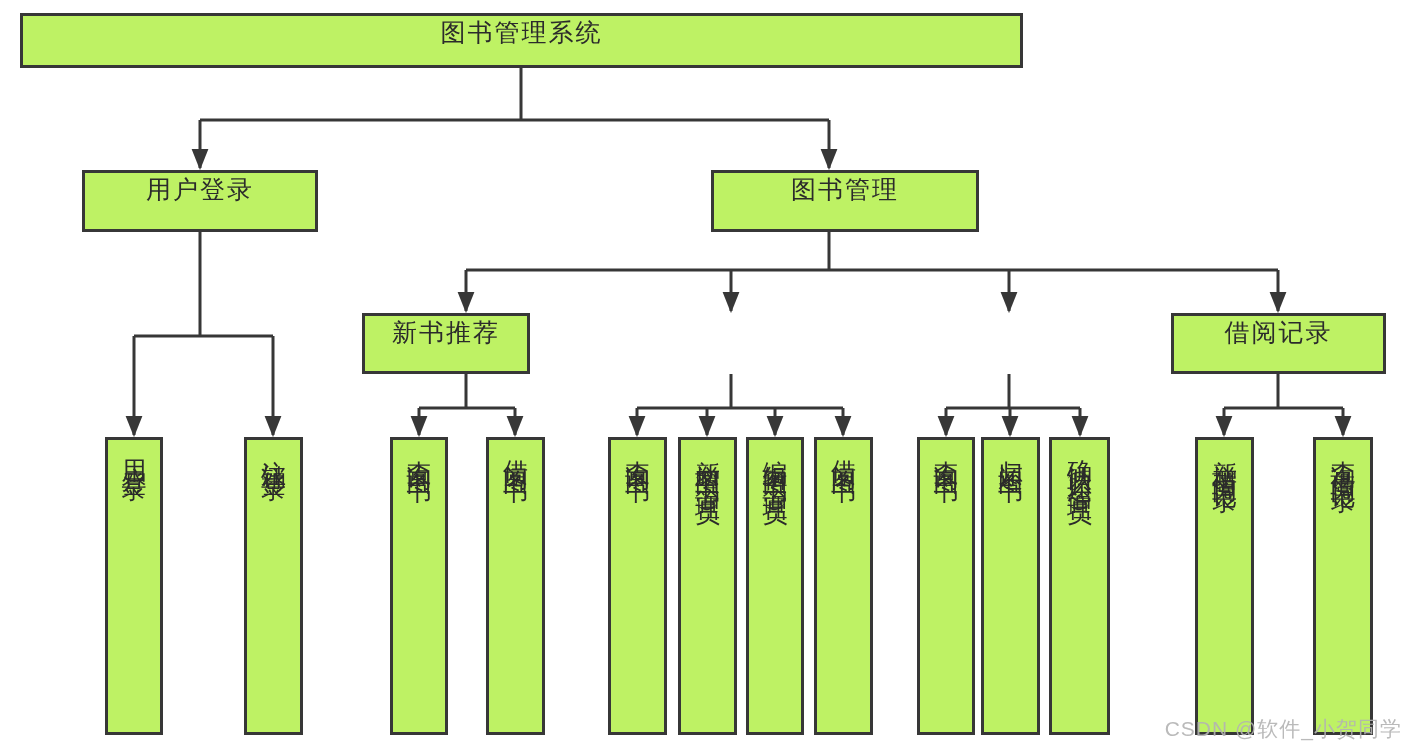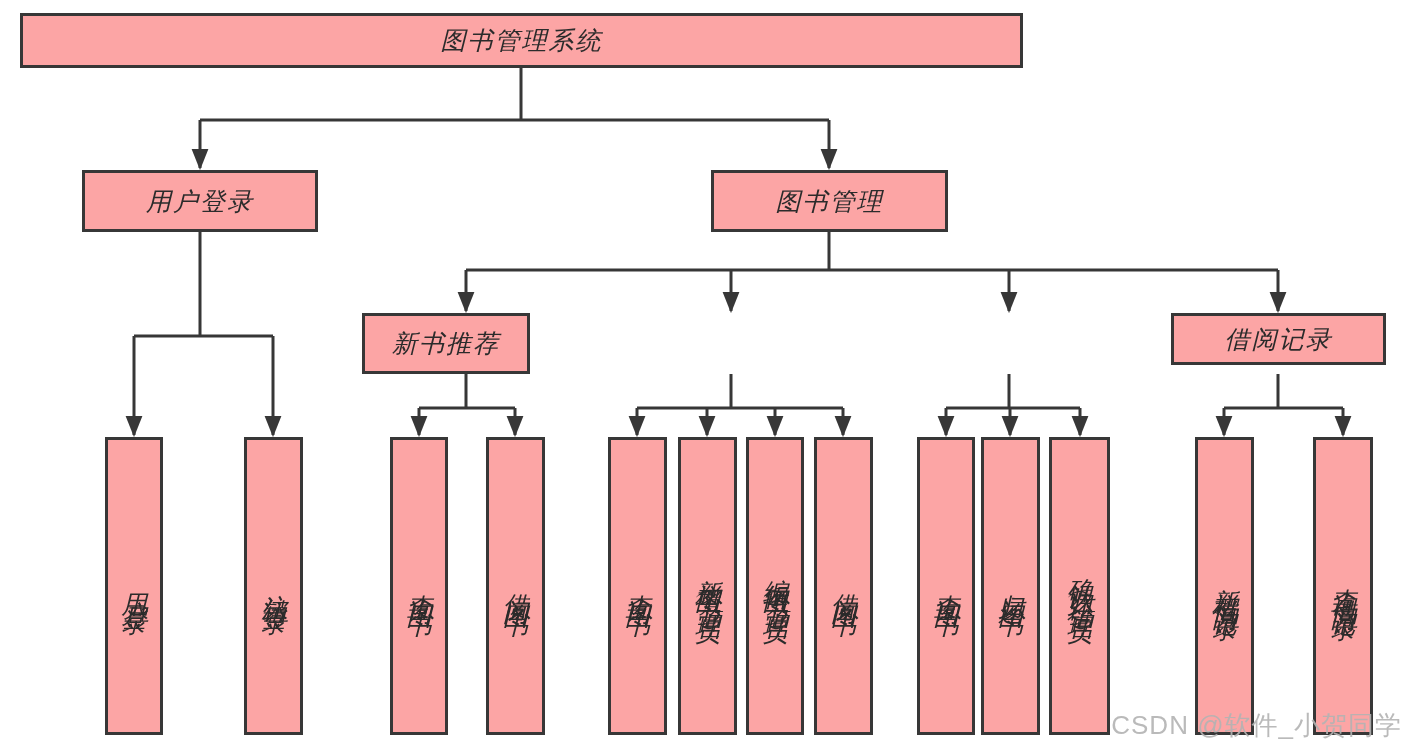--- a/index.html
+++ b/index.html
@@ -7,31 +7,31 @@
     position:relative;width:1405px;height:747px;overflow:hidden;
     background:var(--background,#ffffff);
     font-family:"Liberation Sans",sans-serif;
     color:var(--text,#2b2b2b);
   }
   .connectors{position:absolute;left:0;top:0;width:1405px;height:747px;}
   .cline{stroke:var(--line,#373737);stroke-width:3;fill:none;}
   .arrowhead{fill:var(--line,#373737);}
   .box{
     position:absolute;box-sizing:border-box;
-    border:3px solid var(--line,#373737);background:#fca5a5;
-    display:flex;align-items:center;justify-content:center;font-style:italic;
+    border:3px solid var(--line,#373737);background:#bef264;
+    display:flex;align-items:flex-start;justify-content:center;
   }
   .hbox{font-size:25px;letter-spacing:2px;}
   .vbox .vtext{
     writing-mode:vertical-rl;text-orientation:mixed;
     font-size:25px;letter-spacing:6px;line-height:1;
   }
   .watermark{
     position:absolute;right:3px;bottom:4px;
-    font-size:26px;letter-spacing:1px;
+    font-size:21px;letter-spacing:1px;
     color:var(--watermark,#b3b3b3);opacity:.9;
     white-space:nowrap;
   }
 </style>
 </head>
 <body>
 
 <div class="canvas">
 
   <svg class="connectors" viewBox="0 0 1405 747" xmlns="http://www.w3.org/2000/svg">
@@ -89,28 +89,28 @@
     </g>
   </svg>
 
   <div class="box hbox" style="left:20px;top:13px;width:1003px;height:55px">
     <span>图书管理系统</span>
   </div>
 
   <div class="box hbox" style="left:82px;top:170px;width:236px;height:62px">
     <span>用户登录</span>
   </div>
-  <div class="box hbox" style="left:711px;top:170px;width:237px;height:62px">
+  <div class="box hbox" style="left:711px;top:170px;width:268px;height:62px">
     <span>图书管理</span>
   </div>
 
   <div class="box hbox" style="left:362px;top:313px;width:168px;height:61px">
     <span>新书推荐</span>
   </div>
-  <div class="box hbox" style="left:1171px;top:313px;width:215px;height:52px">
+  <div class="box hbox" style="left:1171px;top:313px;width:215px;height:61px">
     <span>借阅记录</span>
   </div>
 
   <div class="box vbox" style="left:105px;top:437px;width:58px;height:298px">
     <span class="vtext">用户登录</span>
   </div>
   <div class="box vbox" style="left:244px;top:437px;width:59px;height:298px">
     <span class="vtext">注销登录</span>
   </div>
 

